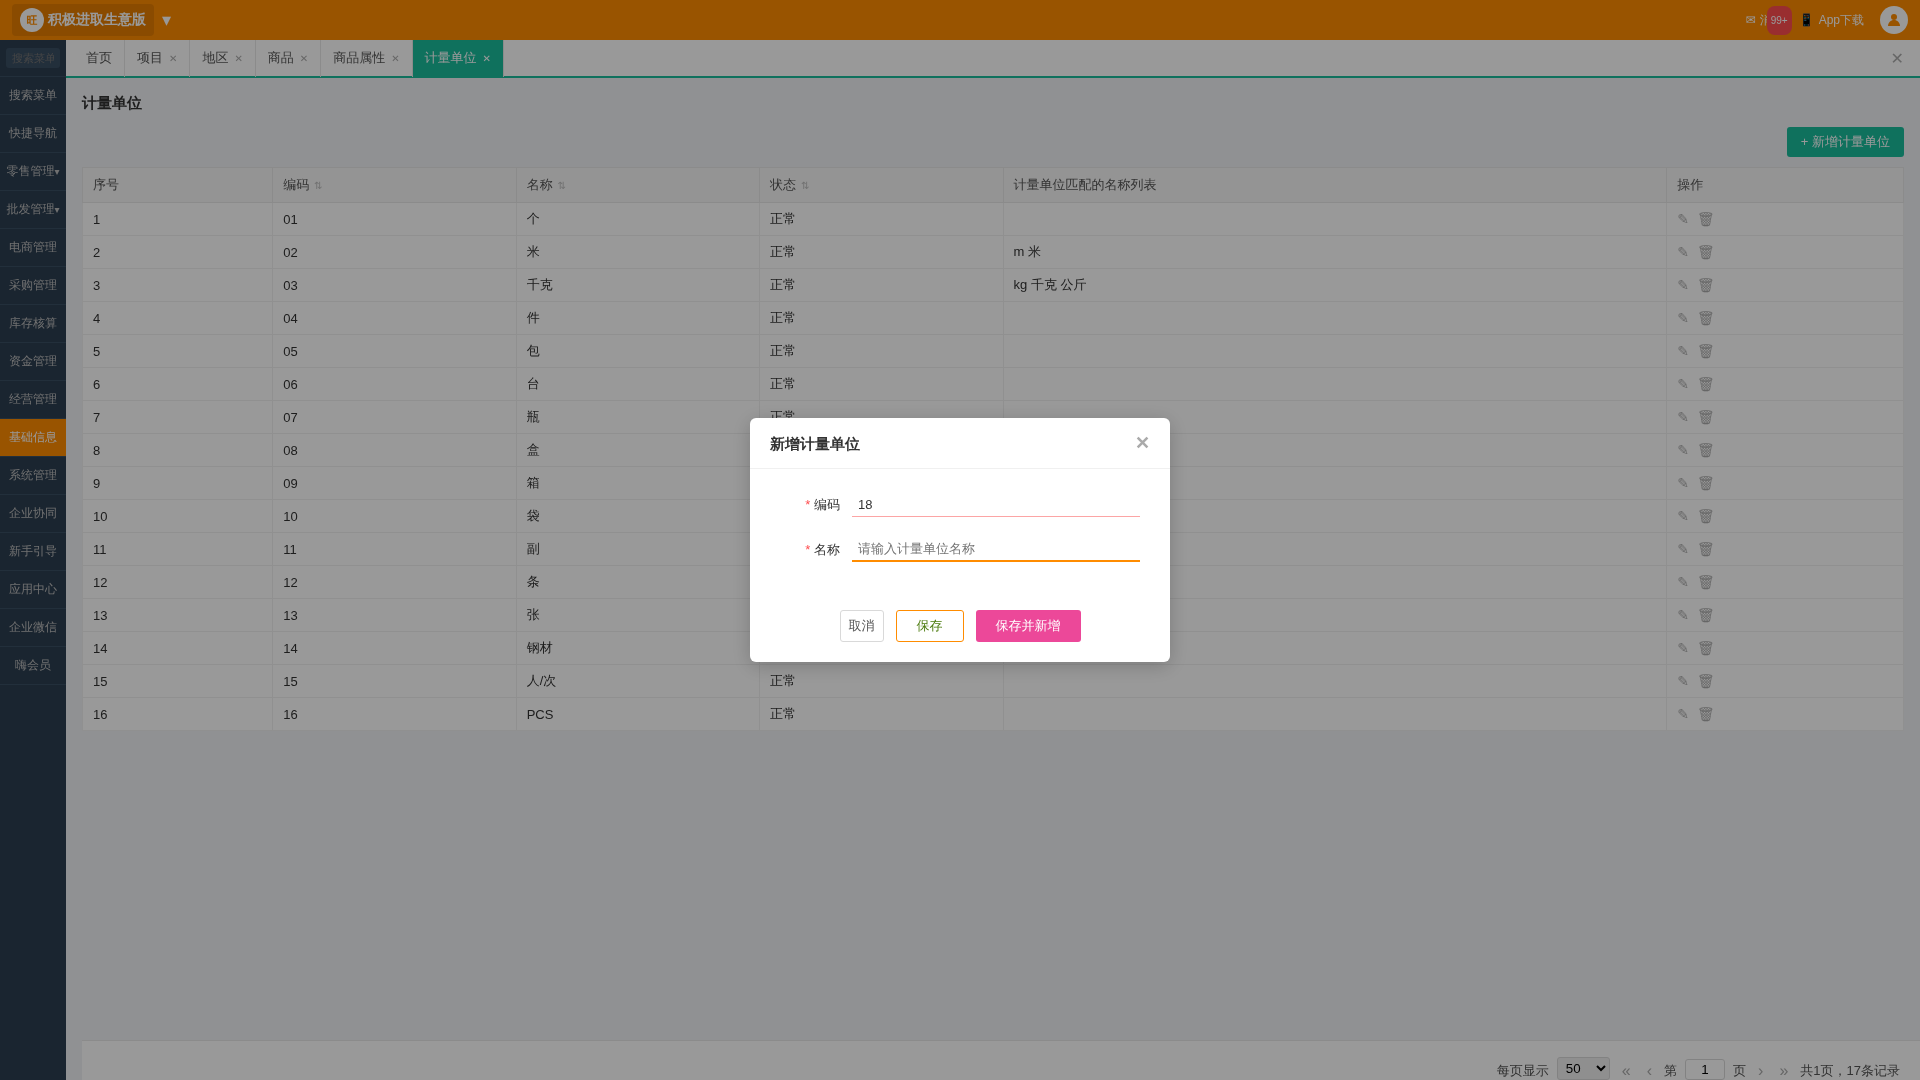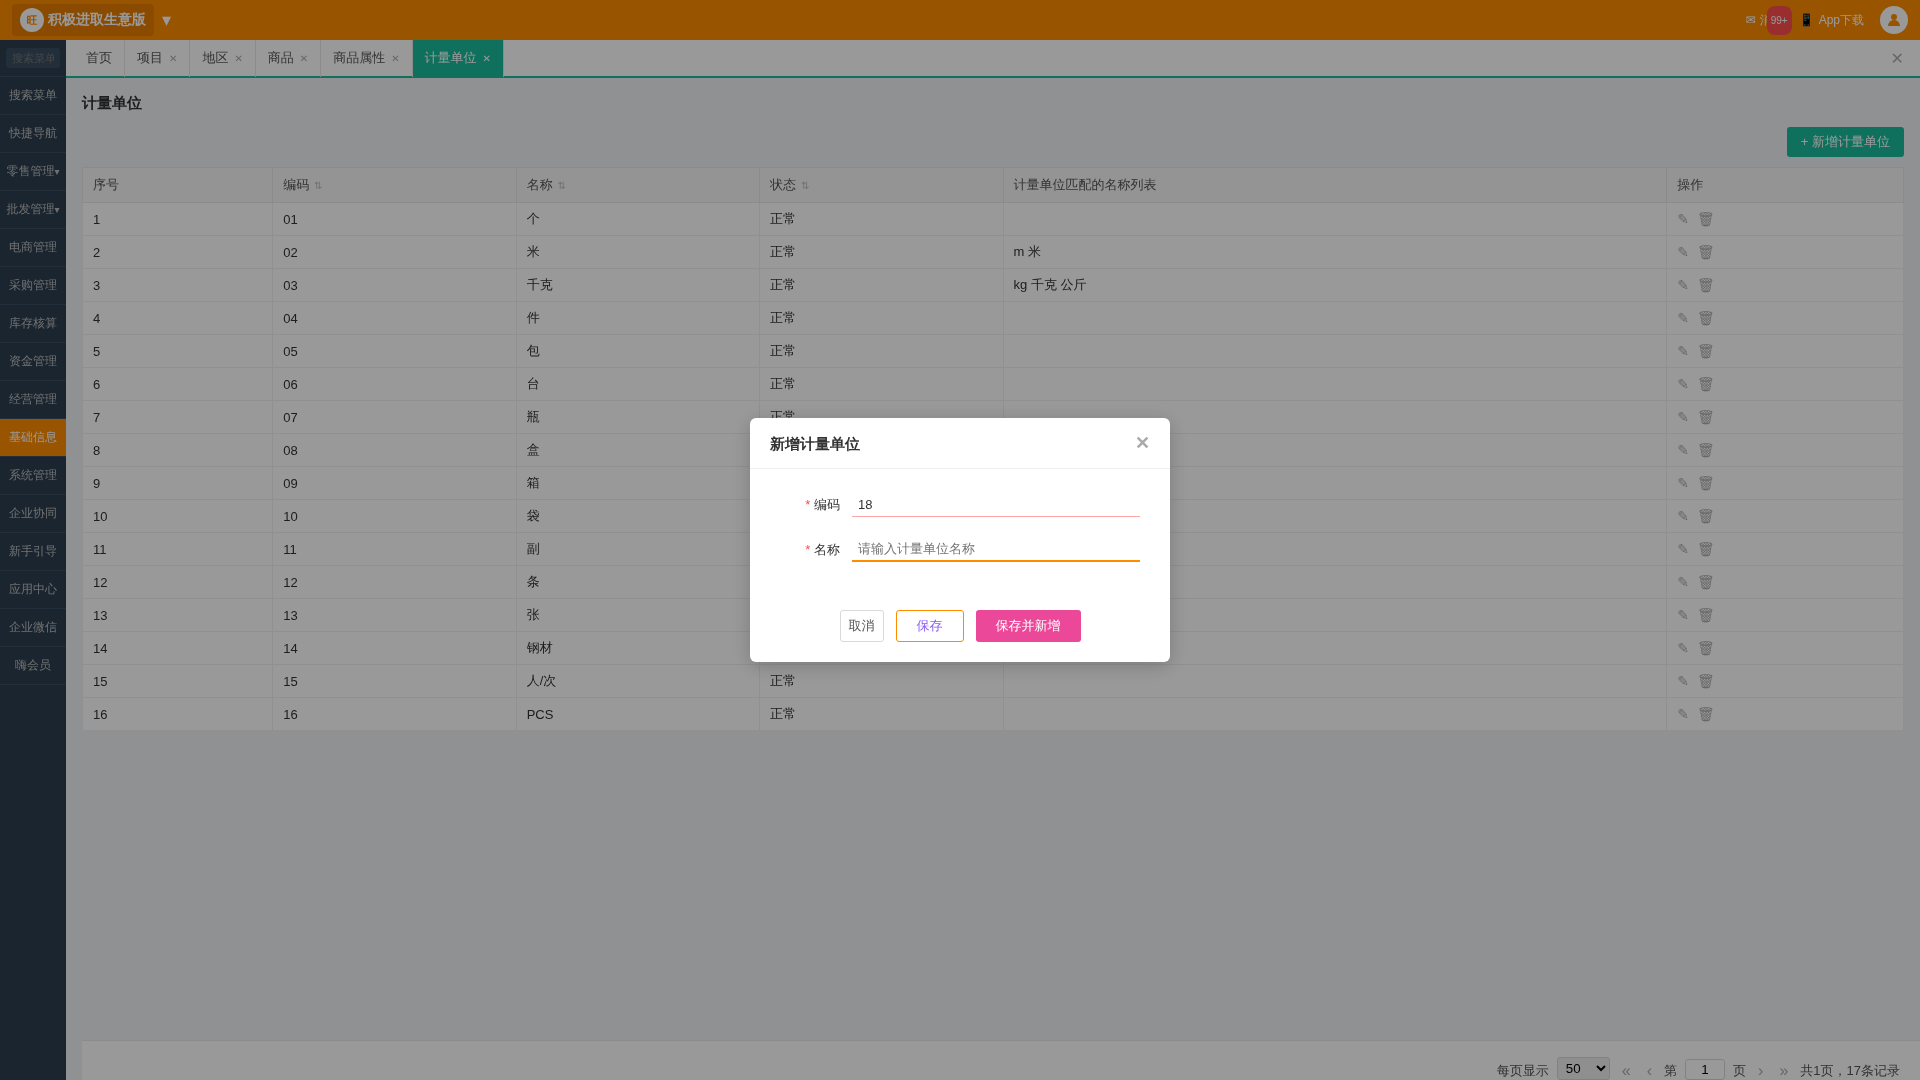--- a/index.html
+++ b/index.html
@@ -210,21 +210,21 @@
       background: #fff;
       color: #555;
       border-radius: 3px;
       padding: 6px 8px;
       cursor: pointer;
       font-size: 13px;
     }
     .btn-save {
       border: 1px solid #ff8c00;
       background: #fff;
-      color: #8b5cf6;
+      color: #4d7c0f;
       border-radius: 3px;
       padding: 0 20px;
       cursor: pointer;
       font-size: 13px;
     }
     .btn-save-new {
       background: #ec4899;
       color: #fff;
       border: none;
       border-radius: 3px;

